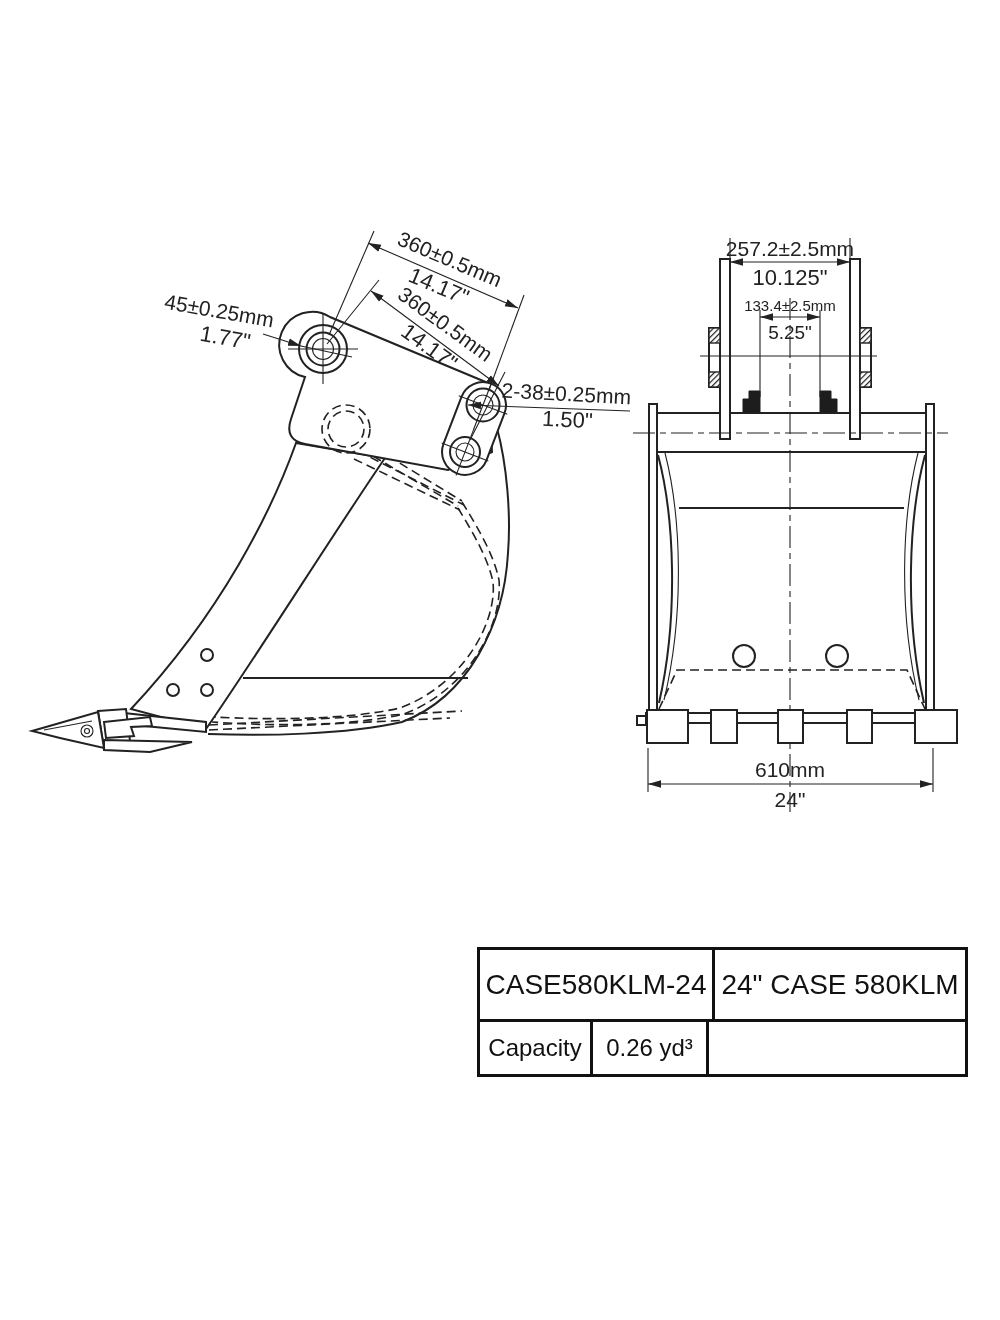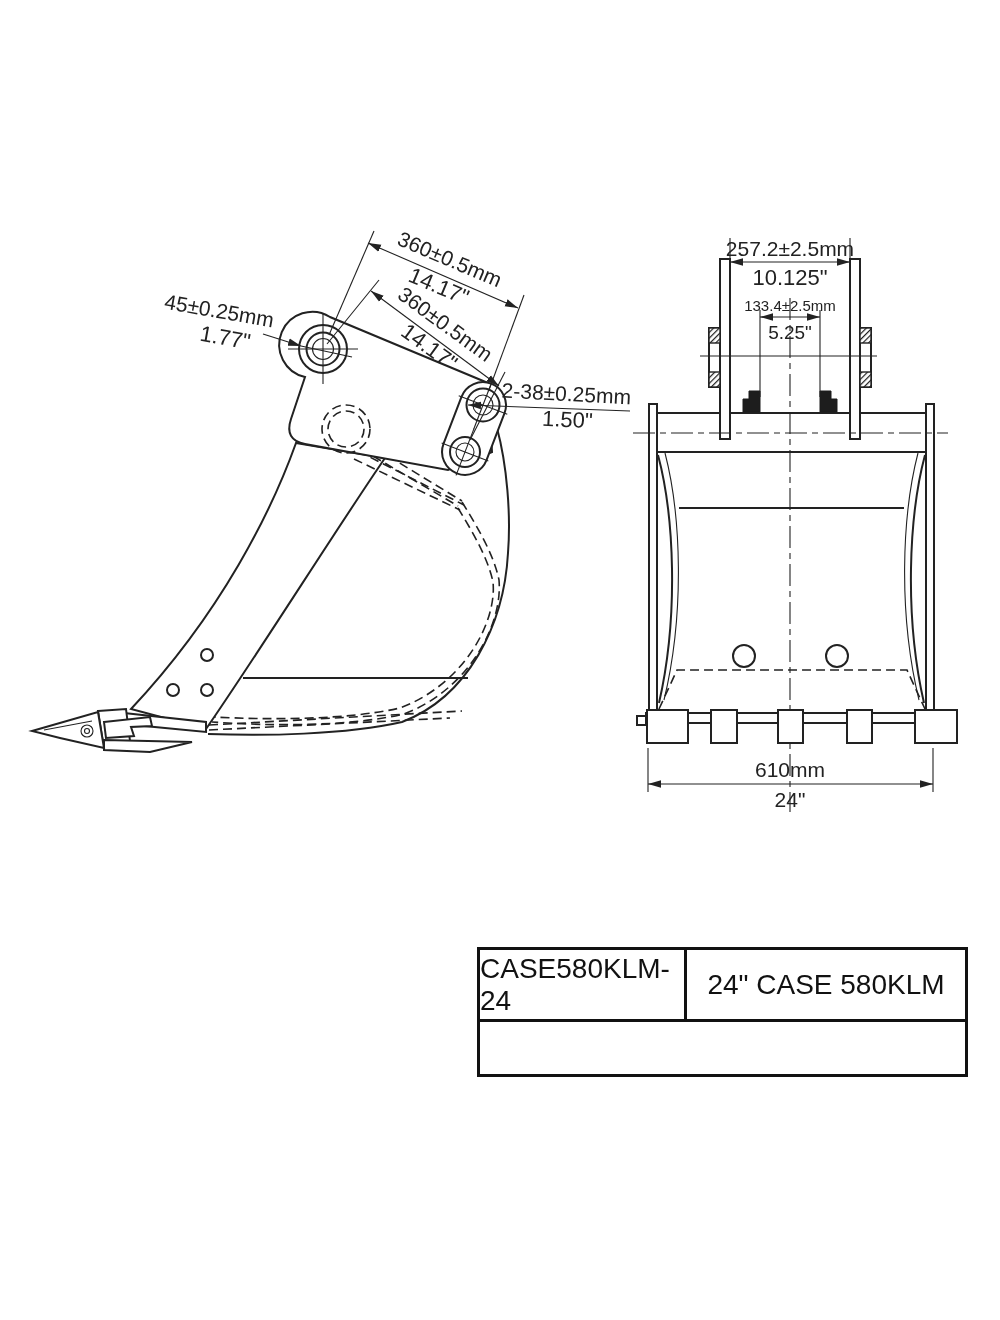--- a/index.html
+++ b/index.html
@@ -15,21 +15,21 @@
   .wf{fill:#ffffff;stroke:#222;stroke-width:2;}
   .hid{fill:none;stroke:#222;stroke-width:1.6;stroke-dasharray:9 5;}
   .cl{fill:none;stroke:#222;stroke-width:1.1;stroke-dasharray:22 5 6 5;}
   .dk{fill:#1d1d1d;stroke:#1d1d1d;stroke-width:1;}
   
   .spec-table{position:absolute;left:477px;top:947px;width:491px;height:130px;
     border:3px solid #111;box-sizing:border-box;background:#fff;color:#111;}
   .t-row1{height:69px;border-bottom:3px solid #111;display:flex;}
   .t-row2{height:52px;display:flex;}
   .cell{display:flex;align-items:center;justify-content:center;box-sizing:border-box;}
-  .cell-model{width:207px;border-right:3px solid #111;font-size:28px;}
+  .cell-model{width:235px;border-right:3px solid #111;font-size:28px;}
   .cell-desc{flex:1;font-size:28px;}
   .cell-caplabel{width:113px;border-right:3px solid #111;font-size:24px;}
   .cell-capvalue{width:116px;border-right:3px solid #111;font-size:24px;}
   .cell-brand{flex:1;}
 </style>
 </head>
 <body>
 
 <svg id="drawing" width="1000" height="1320" viewBox="0 0 1000 1320" xmlns="http://www.w3.org/2000/svg">
   <defs>
@@ -217,14 +217,20 @@
 <div class="spec-table">
   <div class="t-row1">
     <div class="cell cell-model">
       <span>CASE580KLM-24</span>
     </div>
     <div class="cell cell-desc">
       <span>24" CASE 580KLM</span>
     </div>
   </div>
   <div class="t-row2">
+    <div class="cell cell-caplabel">
+      <span>Capacity</span>
+    </div>
+    <div class="cell cell-capvalue">
+      <span>0.26 yd³</span>
+    </div>
   </div>
 </div>
 
 </body></html>

